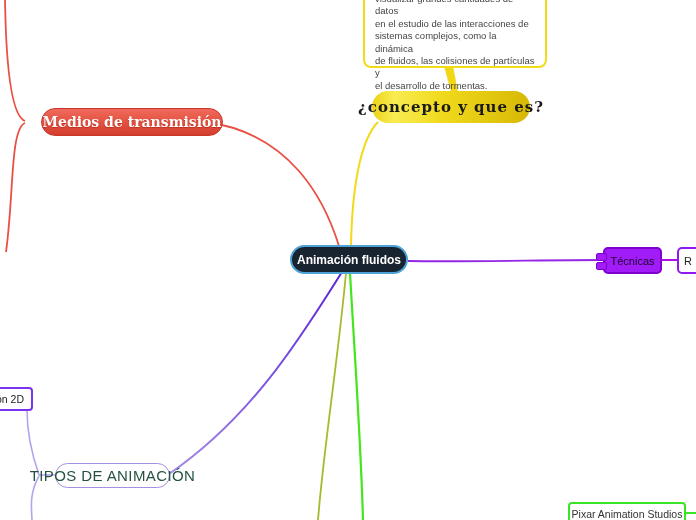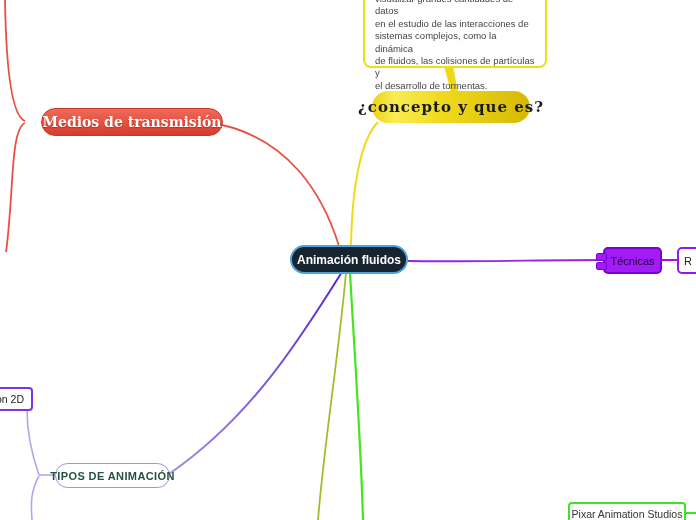--- a/index.html
+++ b/index.html
@@ -30,21 +30,21 @@
   .node--tecnicas{left:603px;top:247px;width:59px;height:27px;border-radius:5px;border-width:2px;
         font-size:11px;}
   .tab{position:absolute;width:9px;height:6px;border-radius:2px;background:var(--bg,#a21cf7);
         border:1px solid var(--border-c,#7e00cf);left:-9px;}
   .tab--1{top:4px;} .tab--2{top:13px;}
 
   .node--r{left:677px;top:247px;width:30px;height:27px;border-radius:5px;border-width:2.5px;
         justify-content:flex-start;padding-left:5px;font-size:11px;}
 
   .node--tipos{left:55px;top:463px;width:115px;height:25px;border-radius:13px;border-width:1.5px;
-        font-weight:bold;font-size:11px;letter-spacing:.4px;}
+        font-weight:normal;font-size:15px;letter-spacing:.4px;}
 
   .node--anim2d{left:-50px;top:387px;width:83px;height:24px;border-radius:4px;border-width:2.5px;
         justify-content:flex-end;padding-right:7px;font-size:10.5px;}
 
   .node--pixar{left:568px;top:502px;width:118px;height:30px;border-radius:4px;border-width:2px;
         align-items:flex-start;padding-top:4px;font-size:10.5px;}
 </style>
 </head>
 <body>
 

